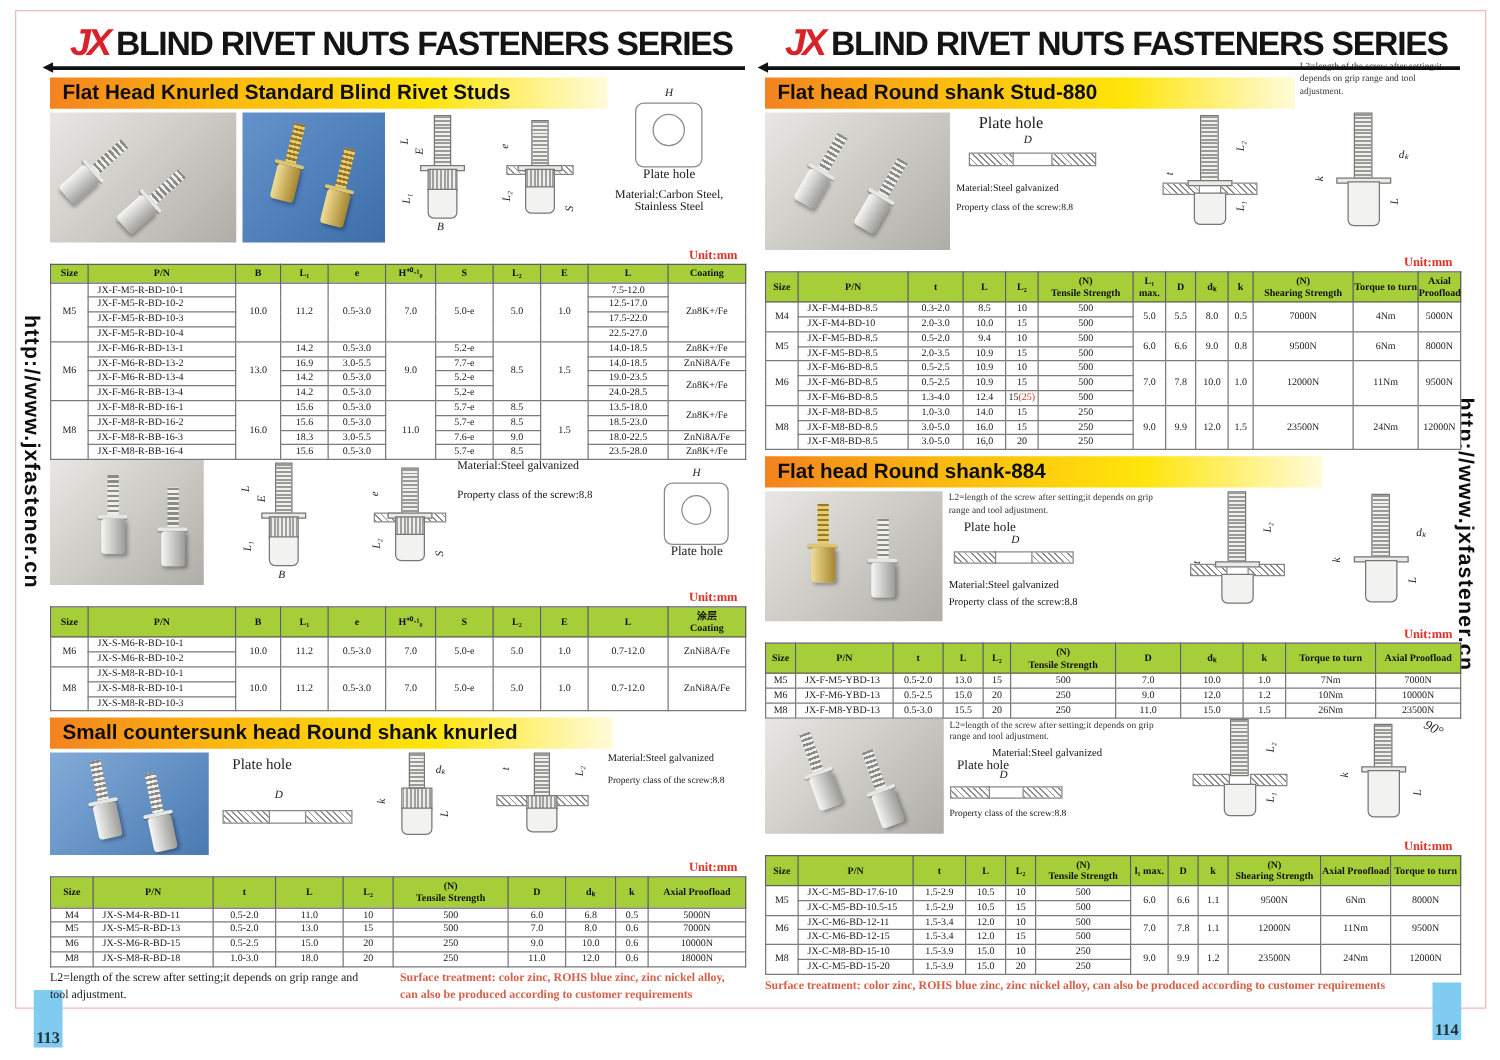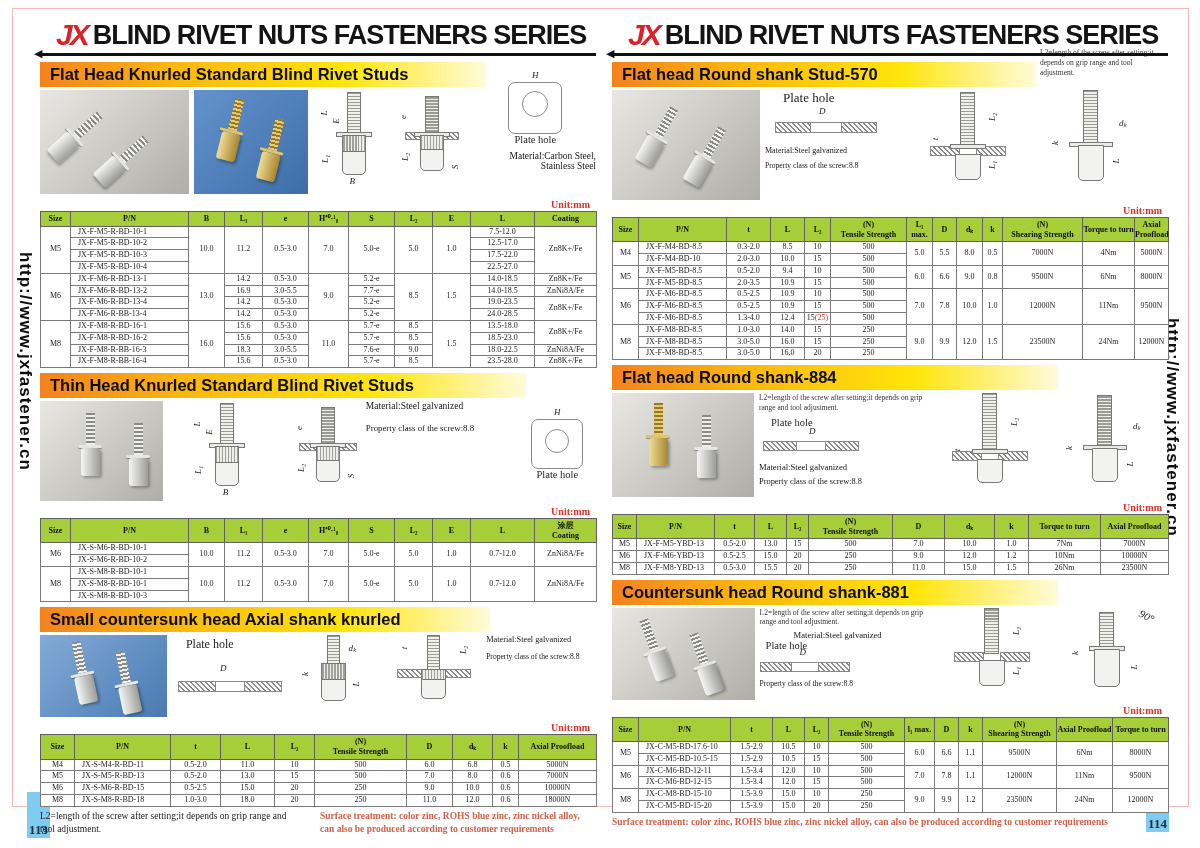--- a/index.html
+++ b/index.html
@@ -130,22 +130,22 @@
         <span class="dim vdim" style="left:88px;top:22px;">e</span>
         <span class="dim vdim" style="left:88px;top:62px;">L₂</span>
         <span class="dim vdim" style="left:140px;top:72px;">S</span>
       </div>
       <div style="width:122px;margin-top:-26px;text-align:center;">
         <span class="dim" style="position:static;">H</span>
         <div class="ph-front" style="width:52px;height:50px;margin:0 auto;">
             <i class="c" style="width:24px;height:24px;left:13px;top:8px;"></i>
           </div>
         <div class="cap">Plate hole</div>
-        <div class="mat" style="text-align:right;margin-top:6px;font-family:Liberation Serif, serif;">Material:Carbon Steel,</div>
-        <div class="mat" style="text-align:right;">Stainless Steel</div>
+        <div class="mat" style="text-align:center;margin-top:6px;font-family:Liberation Serif, serif;">Material:Carbon Steel,</div>
+        <div class="mat" style="text-align:center;">Stainless Steel</div>
       </div>
     </div>
     <div class="unit">Unit:mm</div>
 
     <table>
       <colgroup>
           <col style="width:30px">
           <col style="width:118px">
           <col style="width:36px">
           <col style="width:38px">
@@ -269,23 +269,20 @@
             <td>15.6</td>
             <td>0.5-3.0</td>
             <td>5.7-e</td>
             <td>8.5</td>
             <td>23.5-28.0</td>
             <td>Zn8K+/Fe</td>
           </tr>
         </tbody>
       </table>
 
-    <div class="bnrrow" style="margin-top:5px;">
-      <div class="banner" style="width:476px;">Thin Head Knurled Standard Blind Rivet Studs</div>
-    </div>
 
     <div class="sec" style="height:104px;">
       <div class="photo ph-gray" style="width:146px;height:100px;">
         <div class="pstud" style="left:38px;top:12px;">
             <i class="pthr"></i>
             <i class="pflg"></i>
             <i class="pbody"></i>
           </div>
         <div class="pstud" style="left:86px;top:22px;">
             <i class="pthr"></i>
@@ -391,21 +388,21 @@
           <tr>
             <td class="pn">JX-S-M8-R-BD-10-1</td>
           </tr>
           <tr>
             <td class="pn">JX-S-M8-R-BD-10-3</td>
           </tr>
         </tbody>
       </table>
 
     <div class="bnrrow" style="margin-top:5px;">
-      <div class="banner" style="width:440px;">Small countersunk head Axial shank knurled</div>
+      <div class="banner" style="width:440px;">Small countersunk head Round shank knurled</div>
     </div>
 
     <div class="sec" style="height:86px;">
       <div class="photo ph-blue2" style="width:134px;height:82px;">
         <div class="pstud" style="left:30px;top:6px;transform:rotate(-12deg);">
             <i class="pthr"></i>
             <i class="pflg"></i>
             <i class="pbody"></i>
           </div>
         <div class="pstud" style="left:74px;top:16px;transform:rotate(-12deg);">
@@ -539,21 +536,21 @@
       <div class="row">
         <span class="logo">JX</span>
         <span class="ttl">BLIND RIVET NUTS FASTENERS SERIES</span>
       </div>
       <div class="ul">
           <span class="ar">◀</span>
         </div>
     </div>
 
     <div class="bnrrow">
-      <div class="banner" style="width:420px;">Flat head Round shank Stud-570</div>
+      <div class="banner" style="width:420px;">Flat head Round shank Stud-880</div>
       <div class="smallnote" style="width:130px;margin-top:-14px;padding-left:4px;">L2=length of the screw after setting;it depends on grip range and tool adjustment.</div>
     </div>
 
     <div class="sec" style="height:114px;">
       <div class="photo ph-gray" style="width:148px;height:110px;">
         <div class="pstud" style="left:34px;top:14px;transform:rotate(30deg);">
             <i class="pthr"></i>
             <i class="pflg"></i>
             <i class="pbody"></i>
           </div>
@@ -853,23 +850,20 @@
             <td>250</td>
             <td>11.0</td>
             <td>15.0</td>
             <td>1.5</td>
             <td>26Nm</td>
             <td>23500N</td>
           </tr>
         </tbody>
       </table>
 
-    <div class="bnrrow" style="margin-top:5px;">
-      <div class="banner" style="width:436px;">Countersunk head Round shank-881</div>
-    </div>
 
     <div class="sec" style="height:96px;">
       <div class="photo ph-gray" style="width:146px;height:92px;">
         <div class="pstud" style="left:30px;top:10px;transform:rotate(-20deg);">
             <i class="pthr"></i>
             <i class="pflg"></i>
             <i class="pbody"></i>
           </div>
         <div class="pstud" style="left:80px;top:24px;transform:rotate(-20deg);">
             <i class="pthr"></i>

